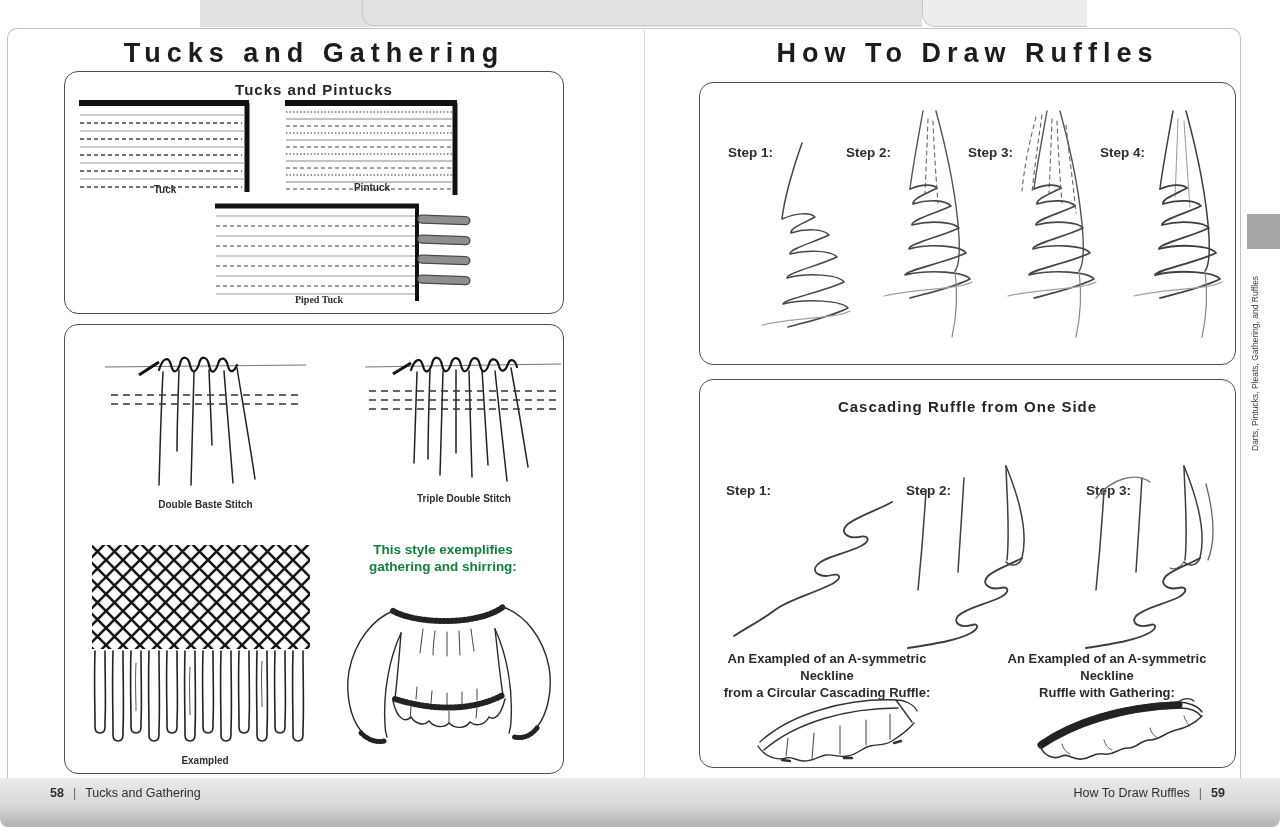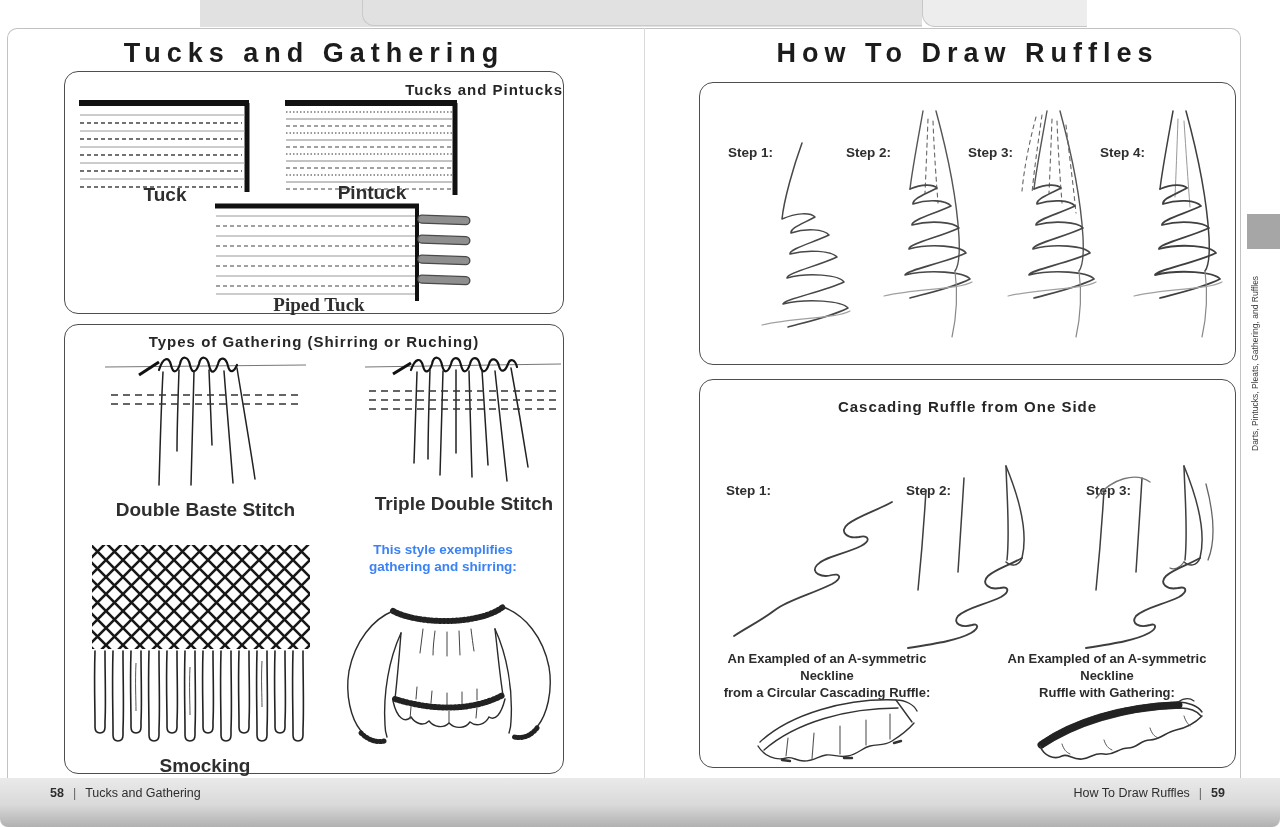--- a/index.html
+++ b/index.html
@@ -24,27 +24,27 @@
   .gutter { left:644px; top:28px; width:1px; height:799px; background:#d9d9d9; }
 
   .page-title { text-align:center; font-size:27px; font-weight:bold;
                 letter-spacing:6px; color:#1c1c1c; }
   .title-left  { left:64px;  top:38px; width:500px; }
   .title-right { left:699px; top:38px; width:537px; }
 
   .box { position:absolute; border:1.6px solid #4e4e4e; border-radius:14px; background:#fff; }
   .box-heading { position:absolute; left:0; width:100%; text-align:center;
                  font-size:15px; letter-spacing:1px; color:#262626; font-weight:600; }
-  .ill-label { position:absolute; text-align:center; font-size:19px;
+  .ill-label { position:absolute; text-align:center; font-size:10px;
                font-weight:600; color:#2e2e2e; }
   .step-label { position:absolute; font-size:13.5px; font-weight:600; color:#2e2e2e; }
   .caption { position:absolute; text-align:center; font-size:13px; font-weight:bold;
              color:#2b2b2b; line-height:17px; }
   .note { position:absolute; text-align:center; font-size:13.5px; font-weight:bold;
-          color:#3b82f6; line-height:17px; }
+          color:#15803d; line-height:17px; }
 
   
   .footer-band { left:0; top:778px; width:1280px; height:49px;
                  background:linear-gradient(#eaeaea, #d9d9d9 55%, #b1b1b1); }
   .footer-text { position:absolute; top:786px; font-size:12.5px; color:#2e2e2e; }
   .footer-left { left:50px; }
   .footer-right { right:55px; text-align:right; }
   .footer-num { font-weight:600; }
   .footer-sep { color:#666; padding:0 9px; font-weight:400; }
 
@@ -64,21 +64,21 @@
   <div class="abs behind-a"></div>
   <div class="abs behind-b"></div>
   <div class="abs behind-c"></div>
 
   <div class="abs spread"></div>
   <div class="abs gutter"></div>
 
   <div class="abs page-title title-left">Tucks and Gathering</div>
 
   <div class="box" style="left:64px; top:71px; width:500px; height:243px;">
-    <div class="box-heading" style="top:9px;text-align:right;">Tucks and Pintucks</div>
+    <div class="box-heading" style="top:9px;">Tucks and Pintucks</div>
 
     <div class="abs" style="left:14px; top:27px;">
       <svg width="172" height="94" viewBox="0 0 172 94">
         <line x1="0" y1="4" x2="170" y2="4" stroke="#111" stroke-width="6"></line>
         <line x1="168" y1="4" x2="168" y2="93" stroke="#111" stroke-width="5"></line>
         <g stroke="#999" stroke-width="1.2">
           <line x1="1" y1="16" x2="166" y2="16"></line>
             <line x1="1" y1="32" x2="166" y2="32"></line>
           <line x1="1" y1="48" x2="166" y2="48"></line>
             <line x1="1" y1="64" x2="166" y2="64"></line>
@@ -143,21 +143,20 @@
           <rect x="203" y="32" width="52" height="8" rx="4" transform="rotate(2 203 32)"></rect>
           <rect x="203" y="52" width="52" height="8" rx="4" transform="rotate(2 203 52)"></rect>
           <rect x="203" y="72" width="52" height="8" rx="4" transform="rotate(2 203 72)"></rect>
         </g>
       </svg>
     </div>
     <div class="ill-label" style="left:150px; top:222px; width:208px;font-family:Liberation Serif, serif;">Piped Tuck</div>
   </div>
 
   <div class="box" style="left:64px; top:324px; width:500px; height:450px;">
-    <div class="box-heading" style="top:8px;">Types of Gathering (Shirring or Ruching)</div>
 
     <div class="abs" style="left:38px; top:30px;">
       <svg width="205" height="142" viewBox="0 0 205 142" fill="none">
         <path d="M2,12 L203,10" stroke="#777" stroke-width="1.1"></path>
         <path d="M36,20 L56,7" stroke="#111" stroke-width="3"></path>
         <path d="M56,15 C60,2 66,1 68,10 C70,19 74,18 77,9 C79,0 85,1 87,10 C89,19 93,18 96,9 C98,0 104,1 106,10 C108,20 112,18 115,9 C117,1 123,2 125,11 C127,19 131,17 134,10" stroke="#141414" stroke-width="2.2" stroke-linecap="round"></path>
         <g stroke="#222" stroke-width="1.5" stroke-linecap="round">
           <path d="M60,17 C58,55 57,95 56,130"></path>
           <path d="M76,15 C75,45 74,72 74,96"></path>
           <path d="M91,16 C90,55 89,95 88,130"></path>
@@ -219,21 +218,21 @@
           <path d="M186,108 C185,140 186,165 186,178 L186,184 Q186,190 191,190 Q196,190 196,184 L196,178 C197,160 196,135 196,108"></path>
           <path d="M204,108 C203,142 204,170 204,186 L204,192 Q204,198 209,198 Q214,198 214,192 L214,186 C215,165 214,138 214,108"></path>
         </g>
         <g stroke="#555" stroke-width="1">
           <path d="M47,120 C46,140 47,156 47,168"></path>
           <path d="M101,124 C100,144 101,160 101,172"></path>
           <path d="M173,118 C172,138 173,152 173,164"></path>
         </g>
       </svg>
     </div>
-    <div class="ill-label" style="left:64px; top:430px; width:152px;">Smocking</div>
+    <div class="ill-label" style="left:64px; top:430px; width:152px;">Exampled</div>
 
     <div class="note" style="left:252px; top:216px; width:252px;">
       <div>This style exemplifies</div>
       <div>gathering and shirring:</div>
     </div>
     <div class="abs" style="left:272px; top:262px;">
       <svg width="224" height="168" viewBox="0 0 224 168" fill="none" stroke="#2b2b2b" stroke-width="1.4" stroke-linecap="round">
         <path d="M56,24 C82,38 142,38 166,20"></path>
         <path d="M56,24 C82,38 142,38 166,20" stroke-width="6" stroke-dasharray="1.2,2.8" stroke="#222"></path>
         <g stroke-width="1" stroke="#444">

